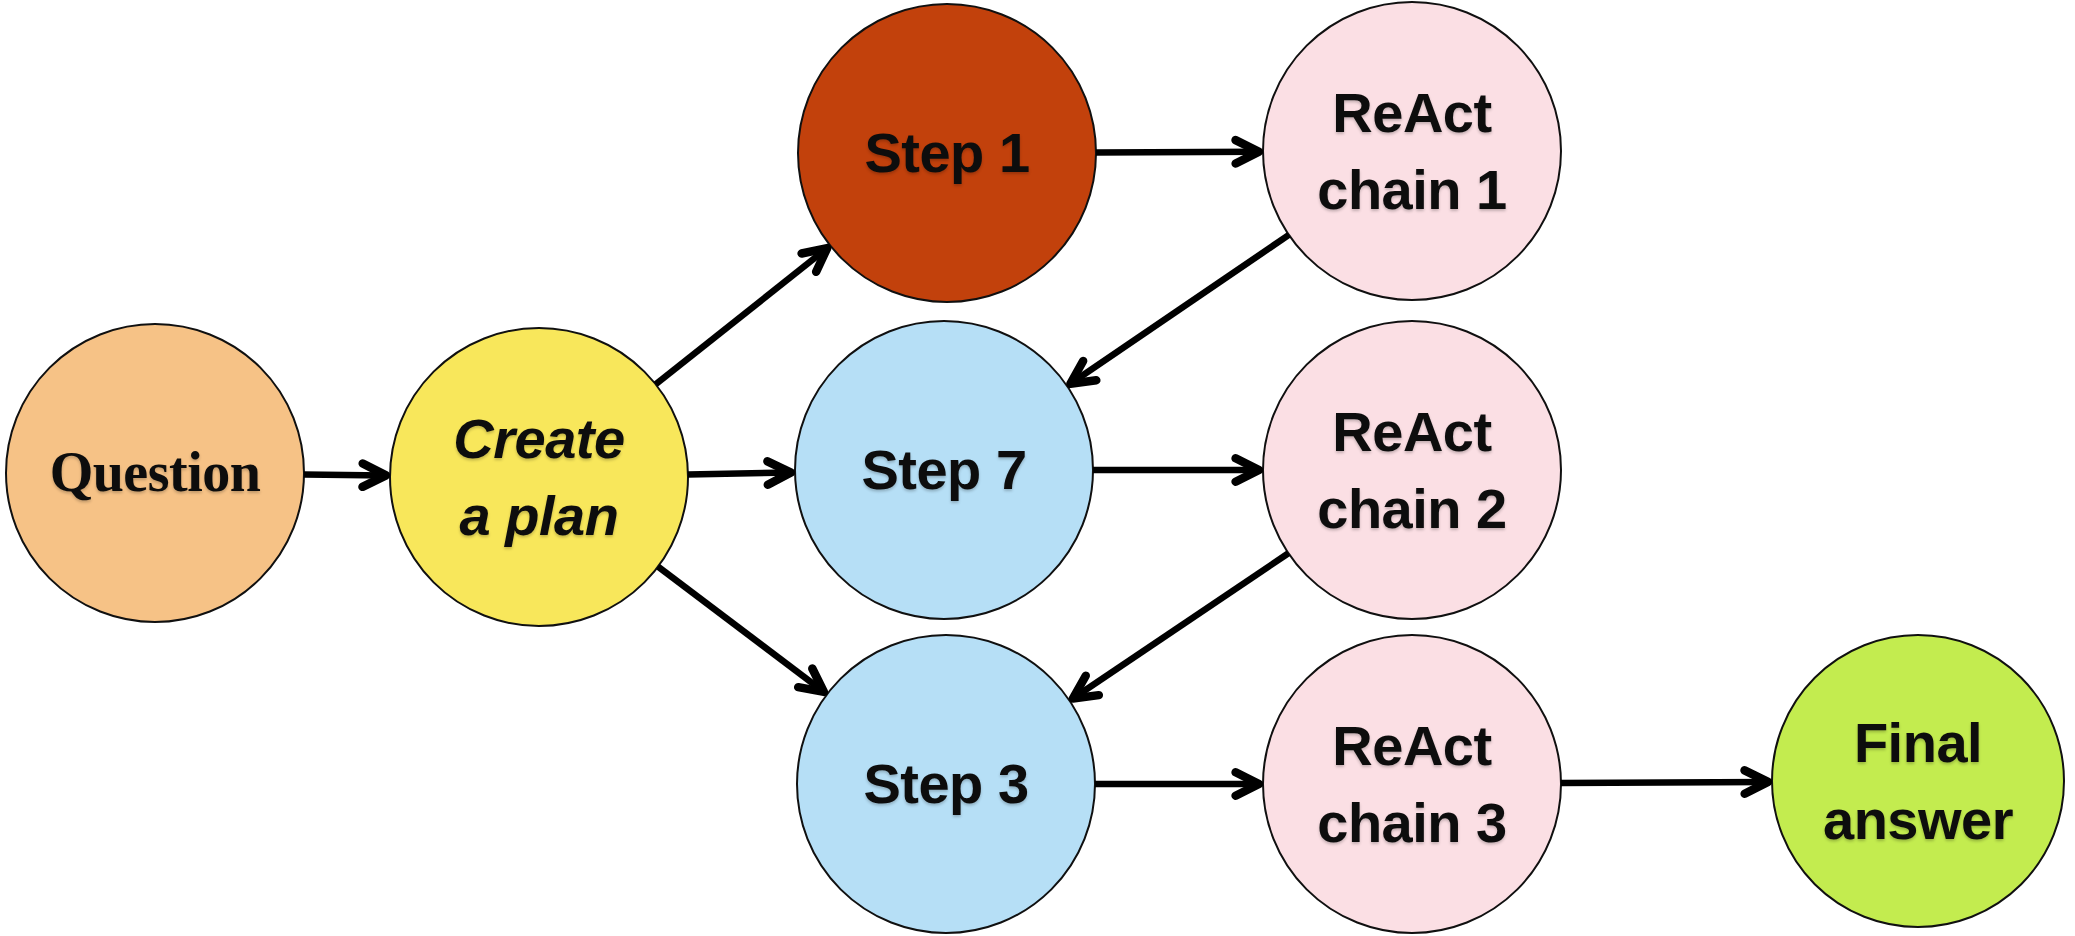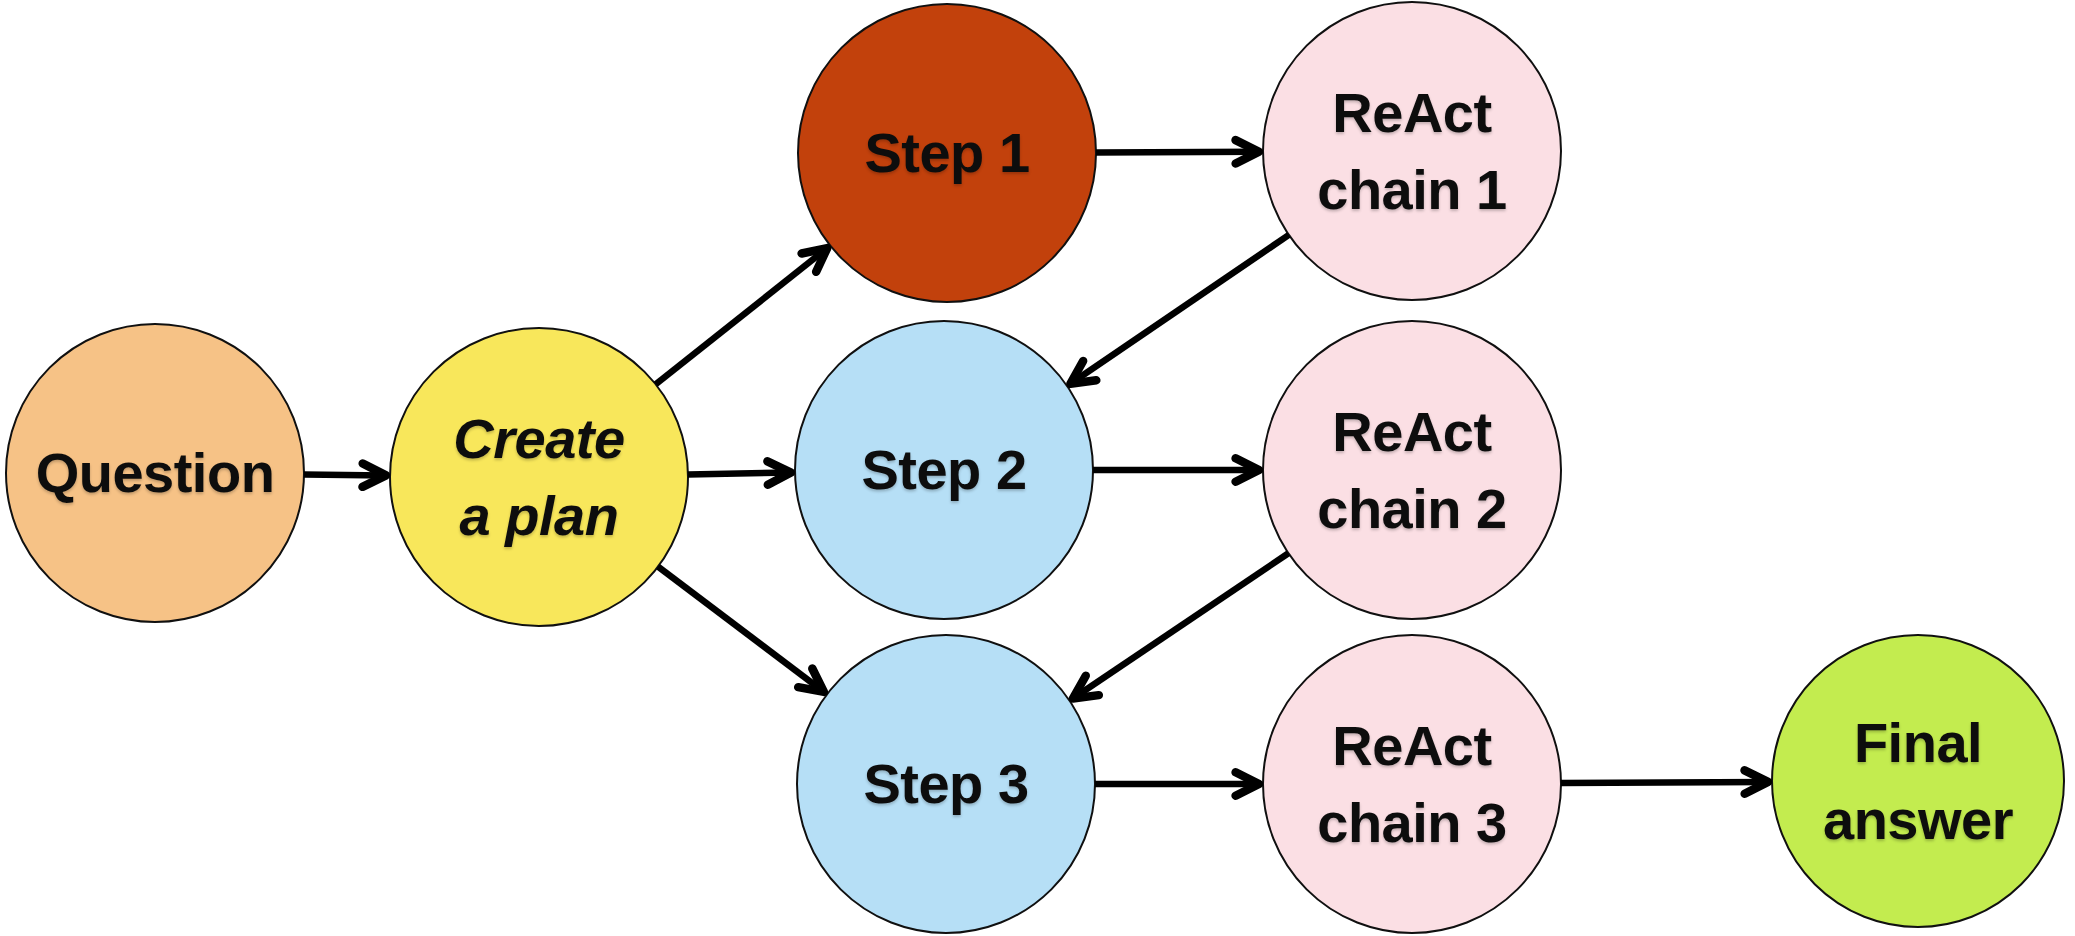--- a/index.html
+++ b/index.html
@@ -67,32 +67,32 @@
         <line x1="658.0" y1="566.7" x2="823.9" y2="691.9" stroke="#000000" stroke-width="6.5" marker-end="url(#arrowhead)"></line>
         <line x1="1096.0" y1="152.4" x2="1259.0" y2="151.7" stroke="#000000" stroke-width="6.5" marker-end="url(#arrowhead)"></line>
         <line x1="1288.9" y1="234.9" x2="1070.4" y2="383.8" stroke="#000000" stroke-width="6.5" marker-end="url(#arrowhead)"></line>
         <line x1="1093.0" y1="470.0" x2="1259.0" y2="470.0" stroke="#000000" stroke-width="6.5" marker-end="url(#arrowhead)"></line>
         <line x1="1288.4" y1="553.3" x2="1072.9" y2="698.5" stroke="#000000" stroke-width="6.5" marker-end="url(#arrowhead)"></line>
         <line x1="1095.0" y1="784.0" x2="1259.0" y2="784.0" stroke="#000000" stroke-width="6.5" marker-end="url(#arrowhead)"></line>
         <line x1="1561.0" y1="783.1" x2="1768.0" y2="781.9" stroke="#000000" stroke-width="6.5" marker-end="url(#arrowhead)"></line>
       </g>
   </svg>
   <div id="nodes-layer">
-      <div class="node" style="left: 5px; top: 323px; width: 300px; height: 300px; background: rgb(246, 194, 134); border-color: rgb(16, 16, 16);">
+      <div class="node" style="left: 5px; top: 323px; width: 300px; height: 300px; background: rgb(246, 194, 134); border-color: rgb(16, 16, 16); font-family: Liberation Serif, serif;">
         <span class="node-label" style="color: rgb(13, 13, 13);">Question</span>
       </div>
       <div class="node" style="left: 389px; top: 327px; width: 300px; height: 300px; background: rgb(248, 231, 91); border-color: rgb(16, 16, 16);">
         <span class="node-label" style="color: rgb(13, 13, 13); font-style: italic;">Create
 a plan</span>
       </div>
       <div class="node" style="left: 797px; top: 3px; width: 300px; height: 300px; background: #c2410c; border-color: rgb(16, 16, 16);">
         <span class="node-label" style="color: rgb(13, 13, 13);">Step 1</span>
       </div>
       <div class="node" style="left: 794px; top: 320px; width: 300px; height: 300px; background: rgb(182, 223, 246); border-color: rgb(16, 16, 16);">
-        <span class="node-label" style="color: rgb(13, 13, 13);">Step 2</span>
+        <span class="node-label" style="color: rgb(13, 13, 13);">Step 7</span>
       </div>
       <div class="node" style="left: 796px; top: 634px; width: 300px; height: 300px; background: rgb(182, 223, 246); border-color: rgb(16, 16, 16);">
         <span class="node-label" style="color: rgb(13, 13, 13);">Step 3</span>
       </div>
       <div class="node" style="left: 1262px; top: 1px; width: 300px; height: 300px; background: rgb(251, 223, 228); border-color: rgb(16, 16, 16);">
         <span class="node-label" style="color: rgb(13, 13, 13);">ReAct
 chain 1</span>
       </div>
       <div class="node" style="left: 1262px; top: 320px; width: 300px; height: 300px; background: rgb(251, 223, 228); border-color: rgb(16, 16, 16);">
         <span class="node-label" style="color: rgb(13, 13, 13);">ReAct

